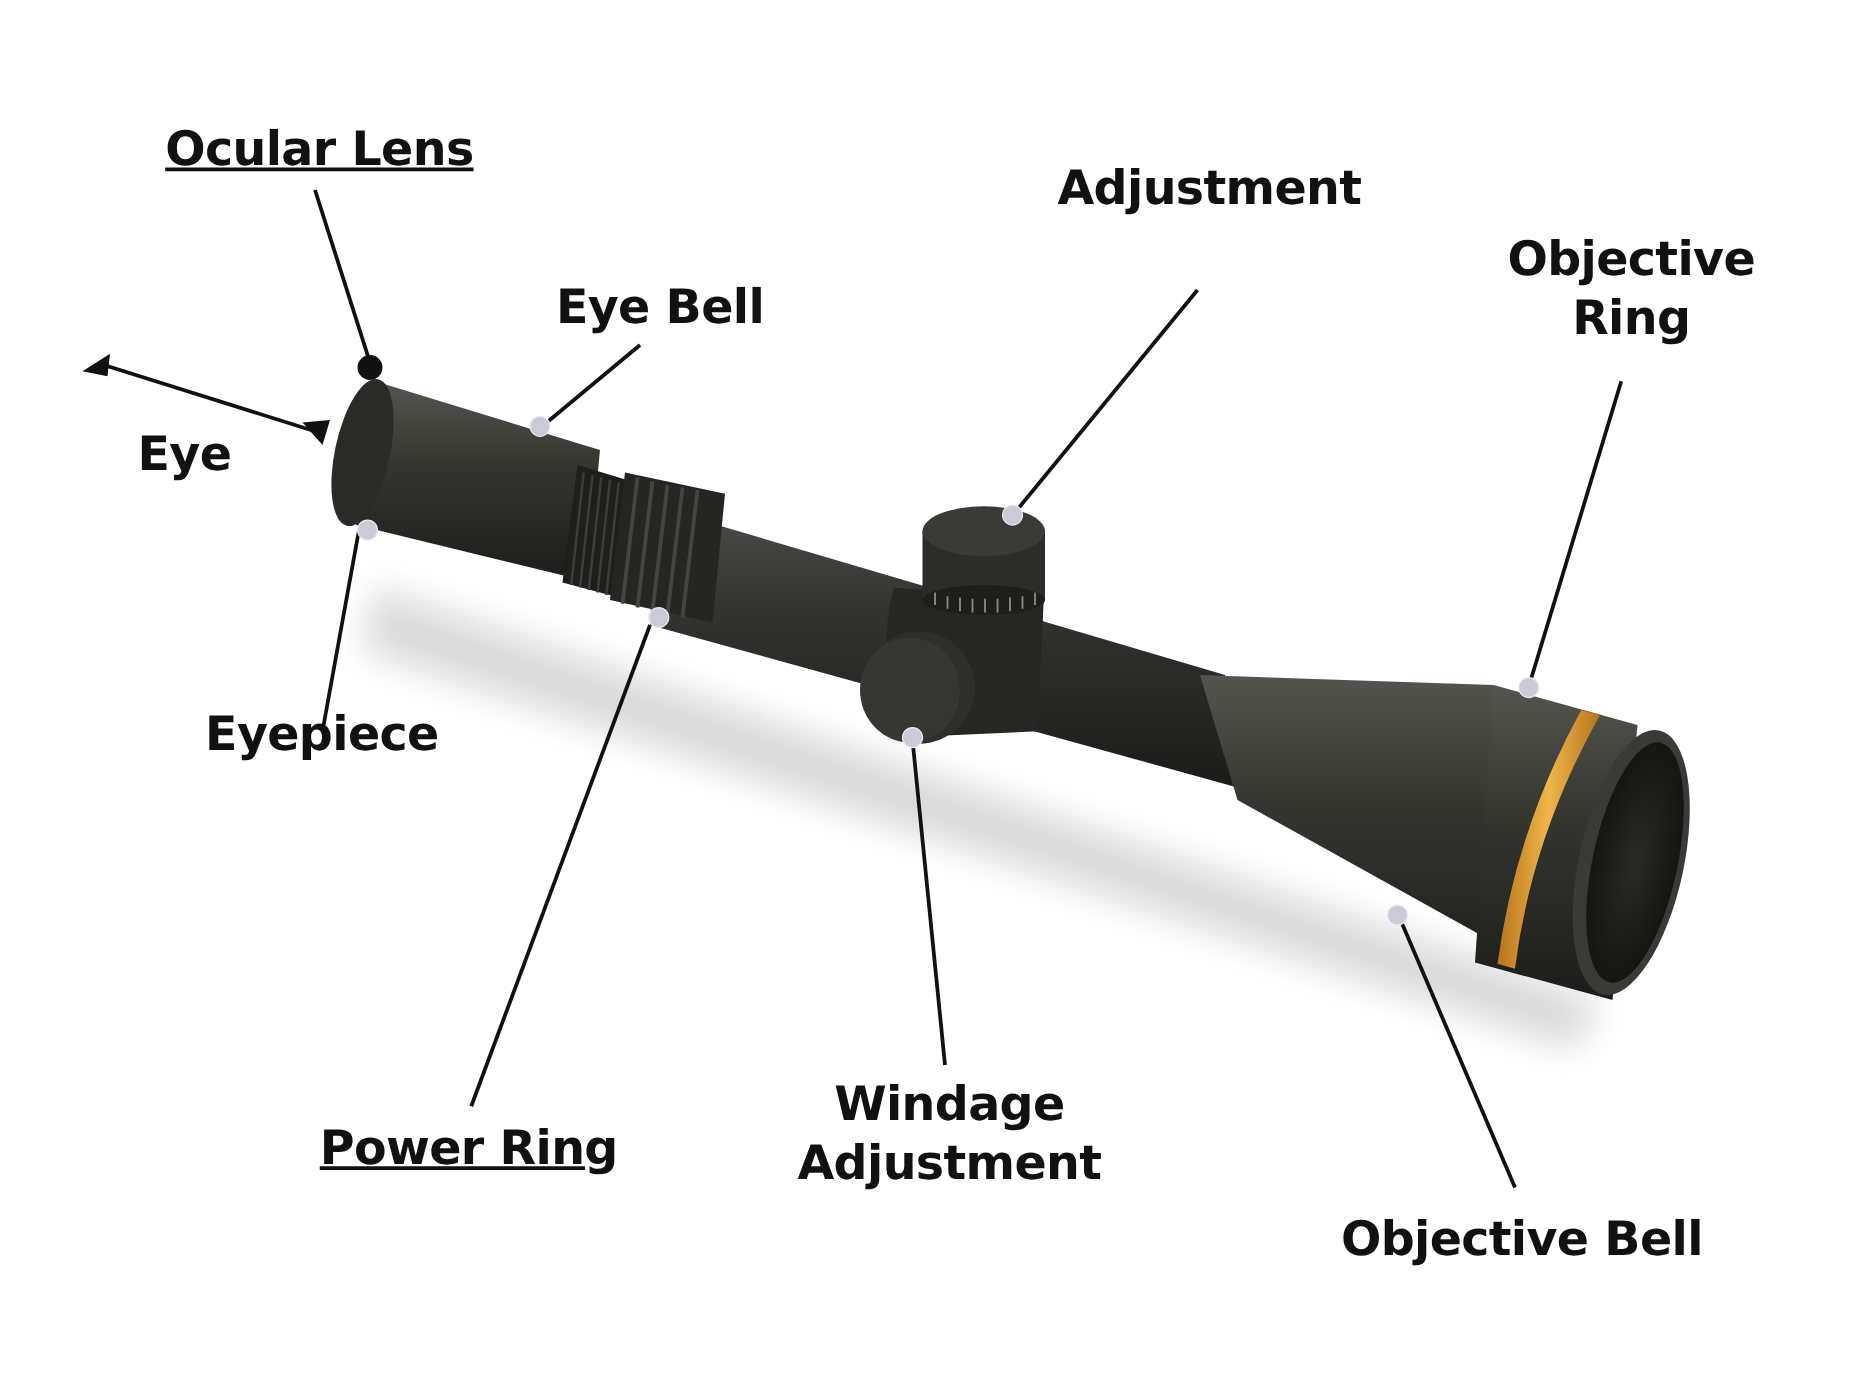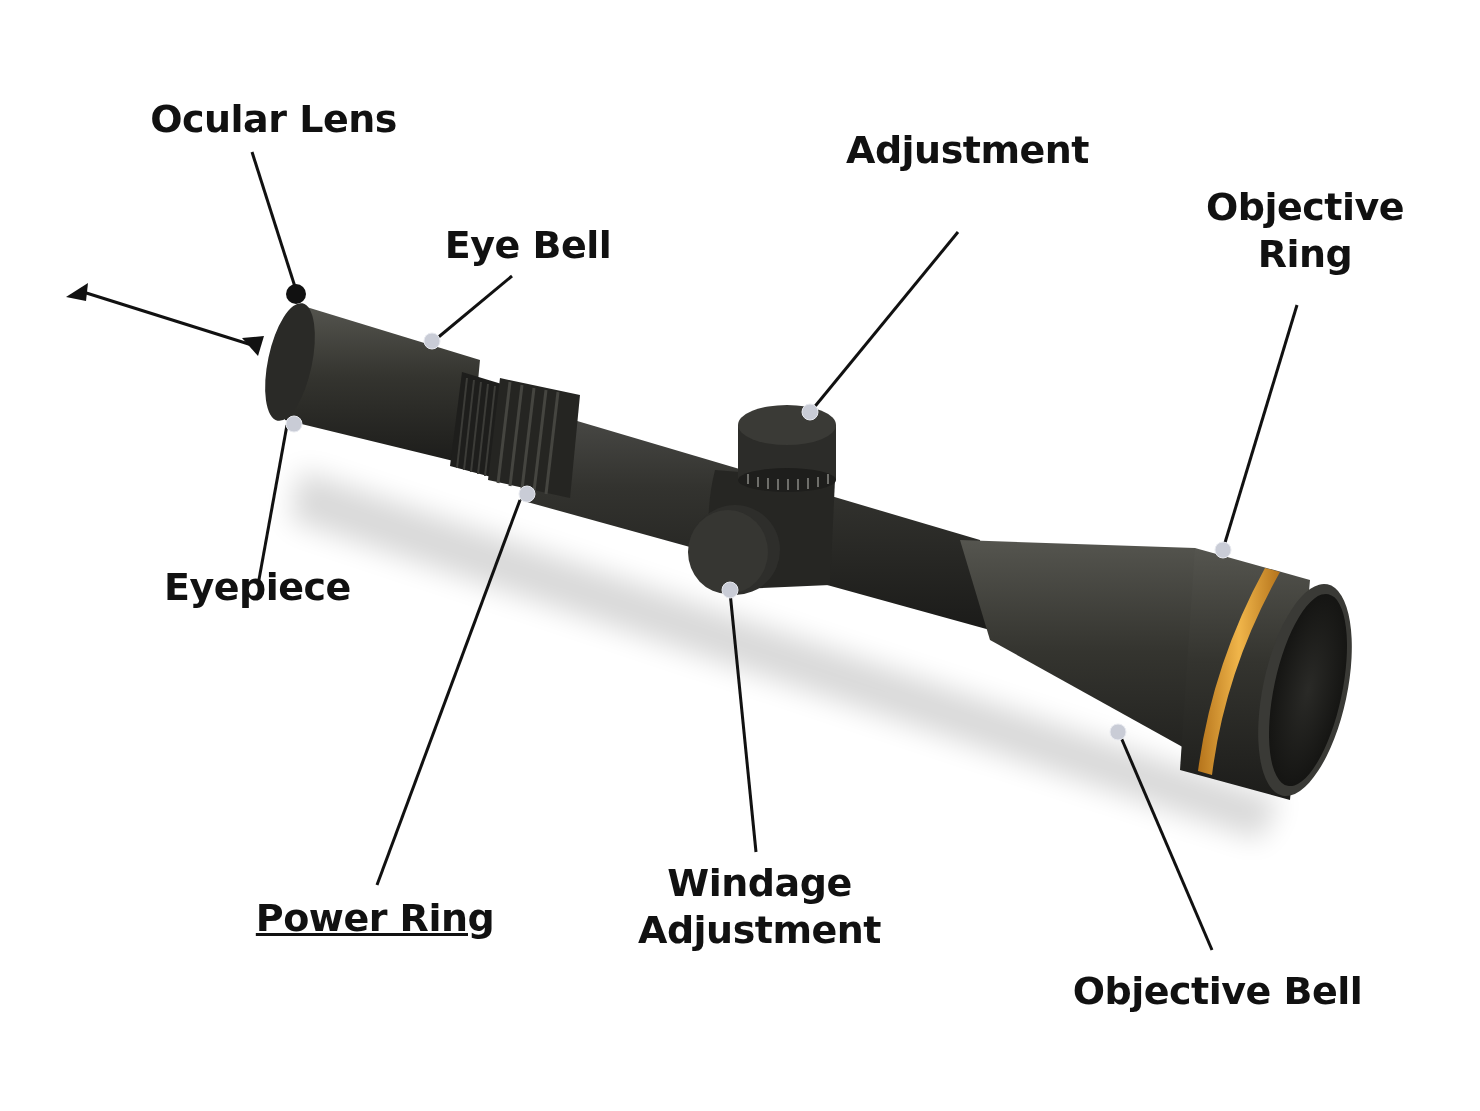--- a/index.html
+++ b/index.html
@@ -142,29 +142,30 @@
       <circle cx="432" cy="341" r="8"></circle>
       <circle cx="294" cy="424" r="8"></circle>
       <circle cx="527" cy="494" r="8"></circle>
       <circle cx="810" cy="412" r="8"></circle>
       <circle cx="730" cy="590" r="8"></circle>
       <circle cx="1223" cy="550" r="8"></circle>
       <circle cx="1118" cy="732" r="8"></circle>
     </g>
   </svg>
 
-  <div class="label" style="left:136px; top:96px; width:275px;">
+  <div class="label" style="left:118px; top:96px; width:275px;text-decoration:underline;">
     <span>Ocular Lens</span>
   </div>
 
   <div class="label" style="left:438px; top:222px; width:180px;">
     <span>Eye Bell</span>
   </div>
 
   <div class="label" style="left:70px; top:340px; width:155px;">
+    <span>Eye</span>
   </div>
 
   <div class="label" style="left:150px; top:564px; width:215px;">
     <span>Eyepiece</span>
   </div>
 
   <div class="label" style="left:245px; top:895px; width:260px;text-decoration:underline;">
     <span>Power Ring</span>
   </div>
 

